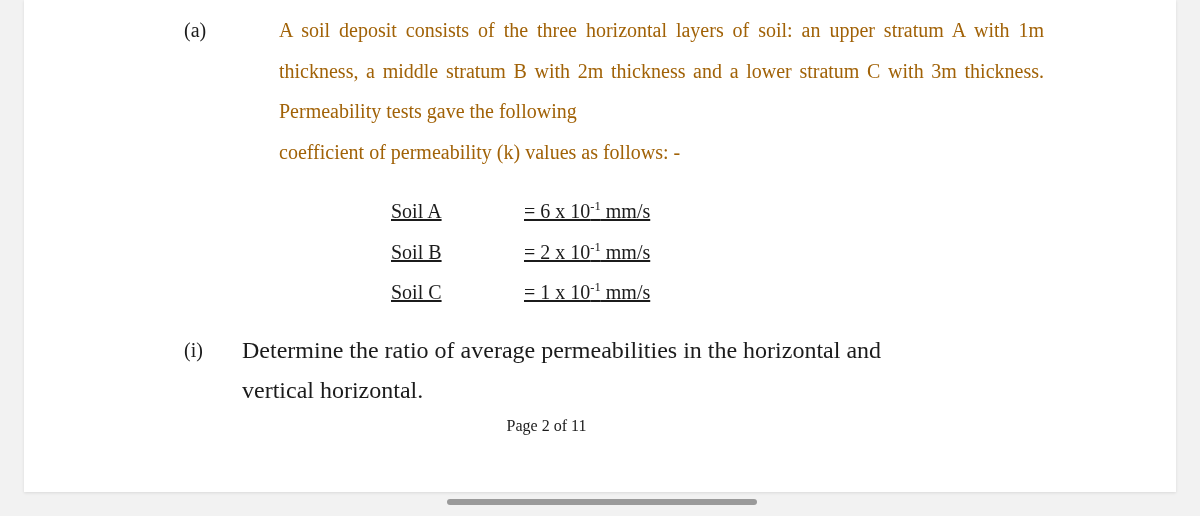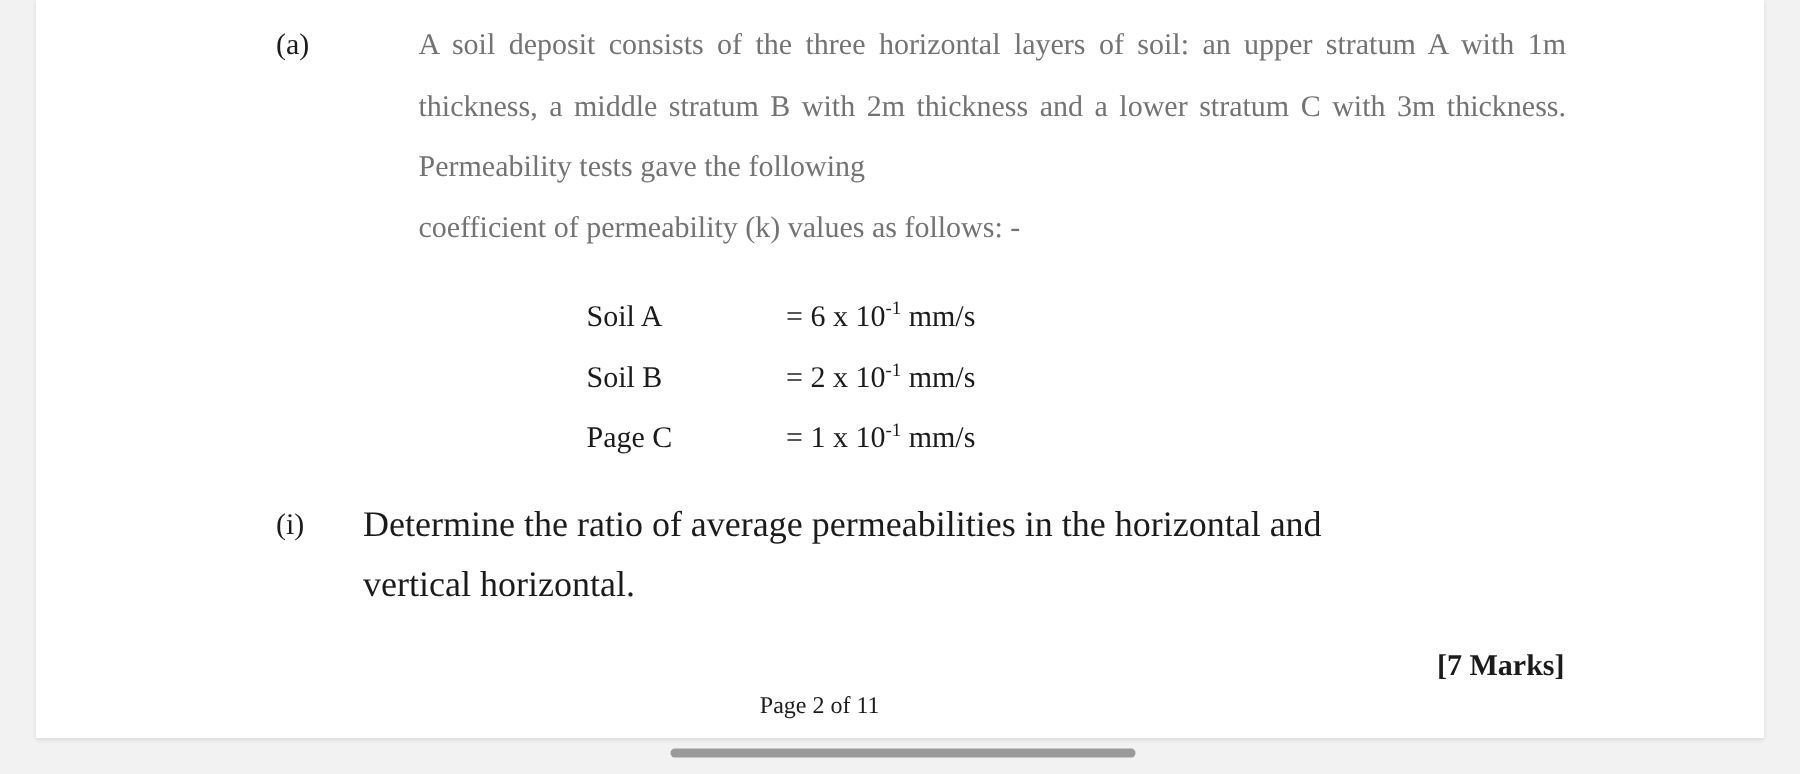--- a/index.html
+++ b/index.html
@@ -35,41 +35,42 @@
   .q-label {
     width: 95px;
     flex: 0 0 95px;
     font-size: 20px;
     color: #1b1b1b;
     line-height: 40.5px;
   }
   .q-text {
     flex: 1 1 auto;
     font-size: 20px;
-    color: #737373;
+    color: #a16207;
     line-height: 40.5px;
     text-align: justify;
     text-justify: inter-word;
   }
   .q-text .lastline {
     display: block;
     text-align: left;
   }
   .soil-table {
     margin-top: 19px;
     margin-left: 207px;
     border-collapse: collapse;
   }
   .soil-table td {
     font-size: 20px;
     color: #1b1b1b;
     line-height: 40.5px;
     padding: 0;
     vertical-align: top;
     white-space: nowrap;
+    text-decoration: underline;
   }
   .soil-table td.name {
     width: 133px;
   }
   sup {
     font-size: 0.63em;
     vertical-align: super;
     line-height: 0;
   }
   .sub-block {
@@ -143,34 +144,33 @@
       <tbody>
         <tr>
           <td class="name">Soil A</td>
           <td><span>= 6 x 10</span><sup>-1</sup><span> mm/s</span></td>
         </tr>
         <tr>
           <td class="name">Soil B</td>
           <td><span>= 2 x 10</span><sup>-1</sup><span> mm/s</span></td>
         </tr>
         <tr>
-          <td class="name">Page C</td>
+          <td class="name">Soil C</td>
           <td><span>= 1 x 10</span><sup>-1</sup><span> mm/s</span></td>
         </tr>
       </tbody>
     </table>
 
     <div class="sub-block">
       <div class="sub-label">(i)</div>
       <div class="sub-text">
         <span>Determine the ratio of average permeabilities in the horizontal and</span>
         <span class="lastline">vertical horizontal.</span>
       </div>
     </div>
 
-    <div class="marks">[7 Marks]</div>
 
     <div class="footer">Page 2 of 11</div>
 
   </div>
 </div>
 
 <div class="scroll-indicator"></div>
 
 </body></html>

